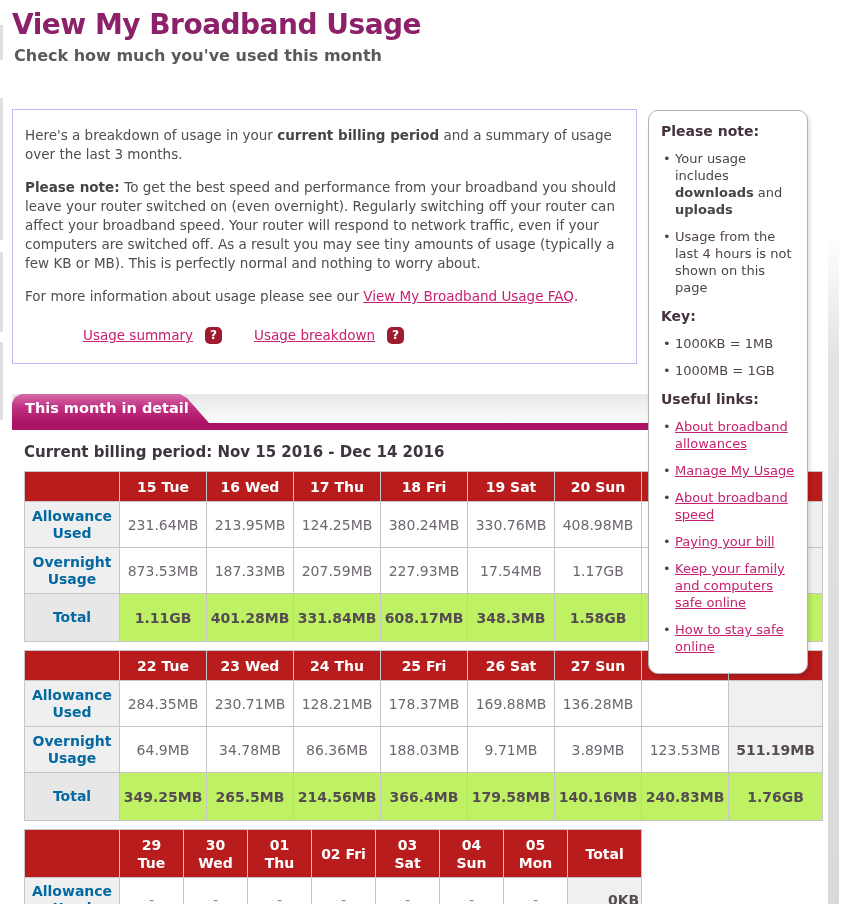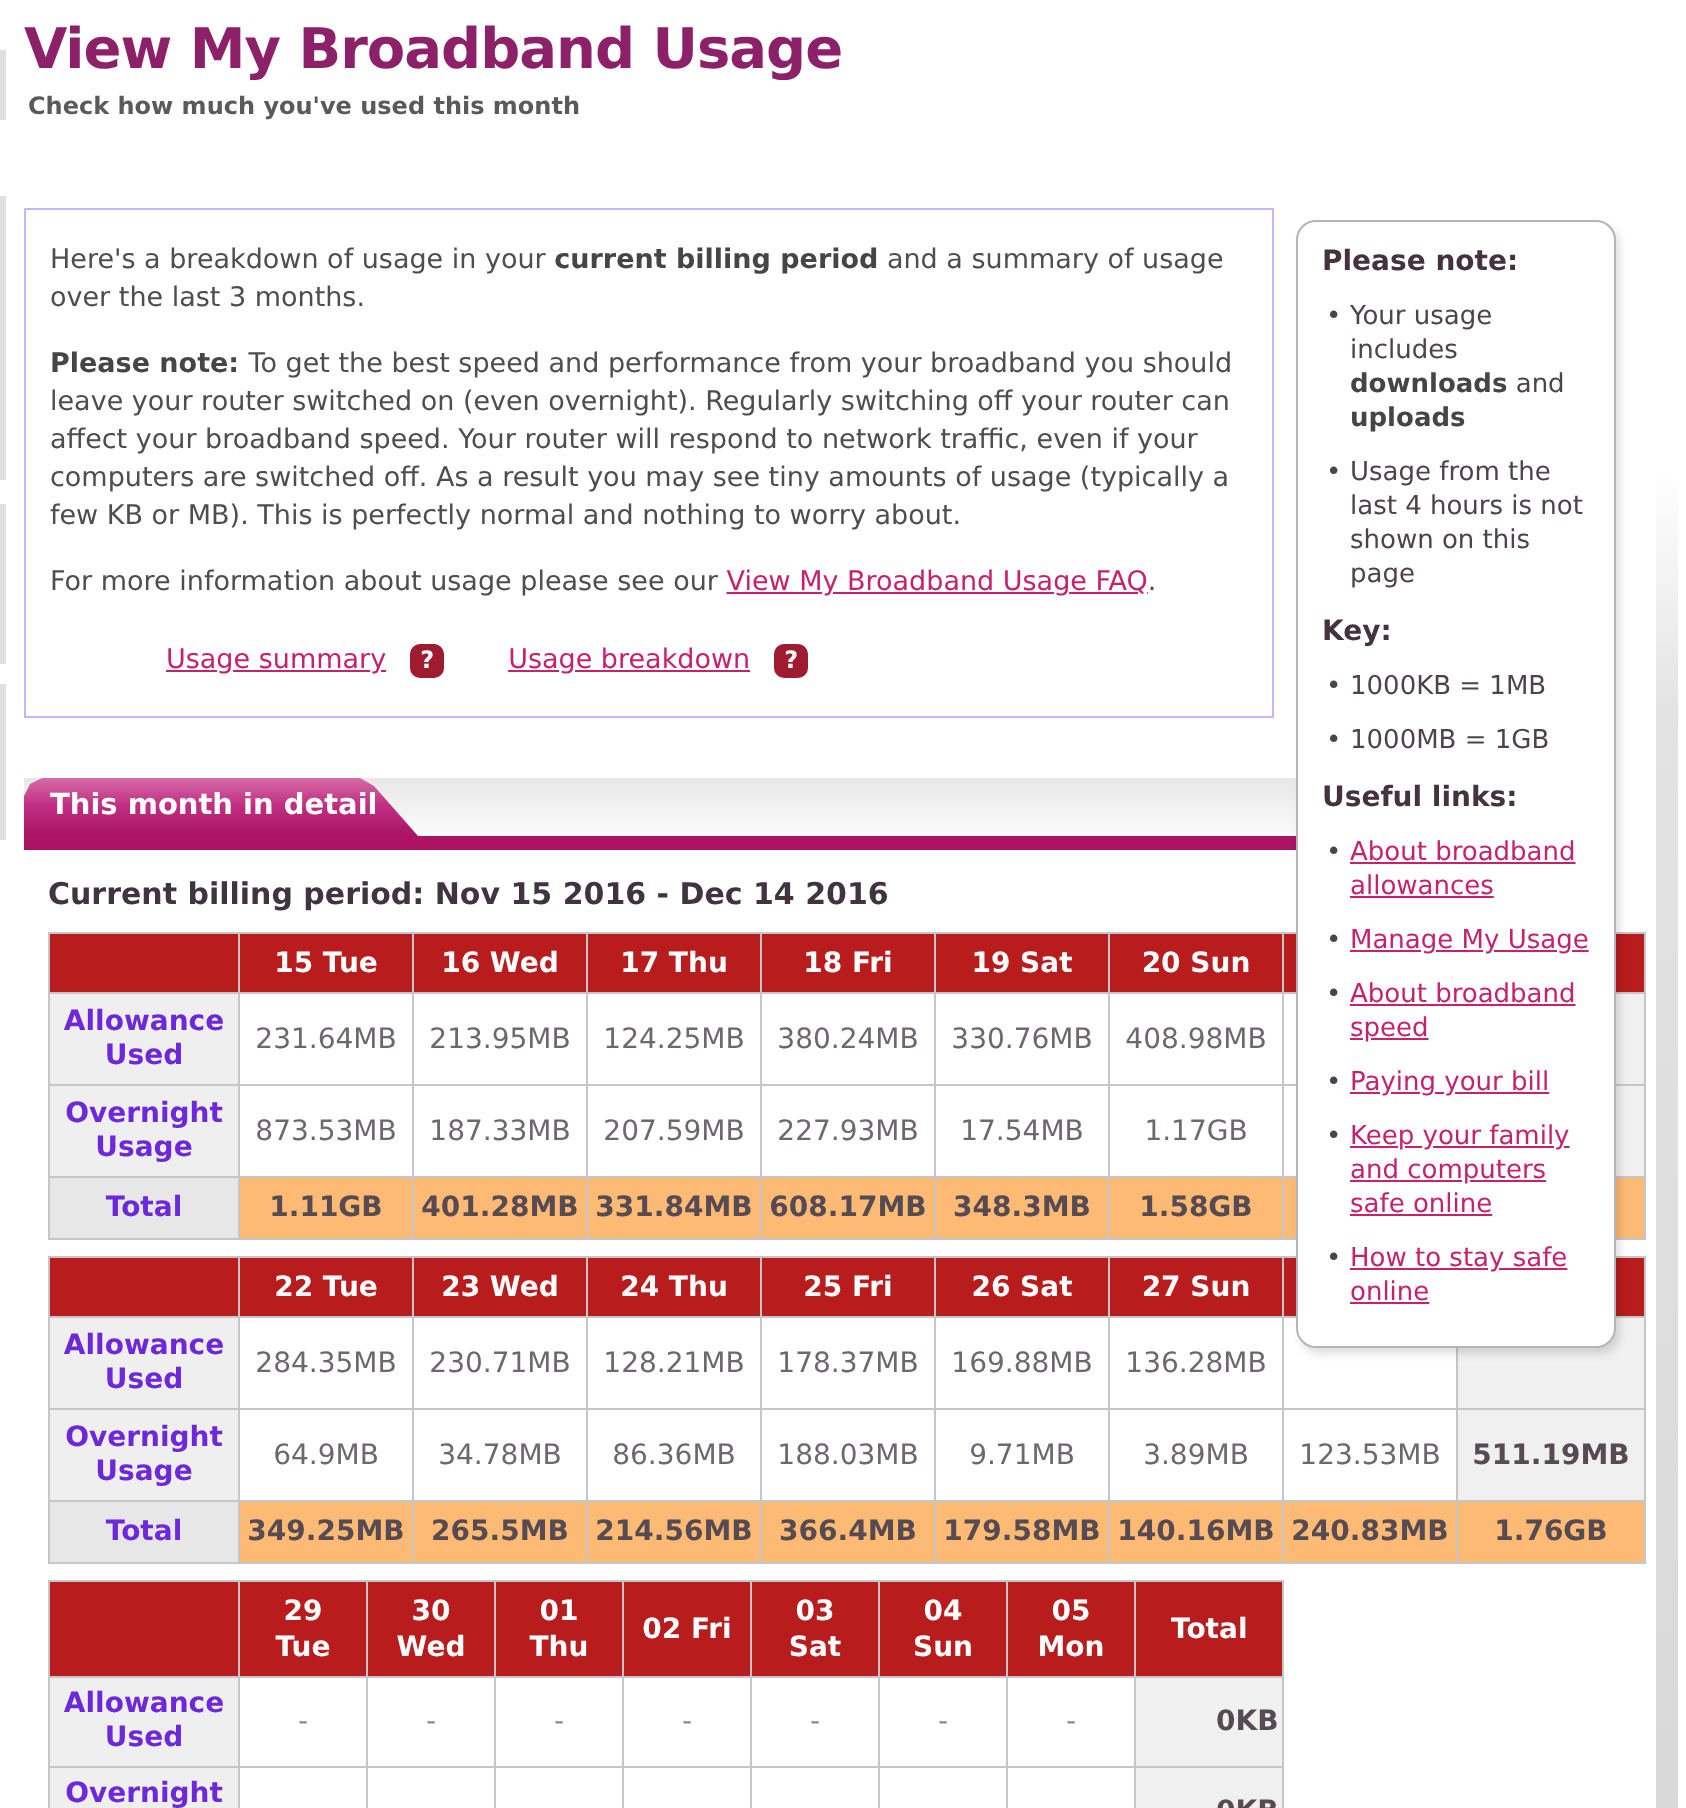--- a/index.html
+++ b/index.html
@@ -8,21 +8,21 @@
     width:843px; height:904px; overflow:hidden; position:relative;
     background:#ffffff; font-family:"DejaVu Sans", sans-serif; color:#4e4e4e;
   }
   
   .edge-seg { position:absolute; left:0; width:3px; background:#e0e0e0; z-index:1; }
   .right-strip { position:absolute; top:235px; right:4px; width:11px; height:669px; z-index:1;
     background:linear-gradient(180deg, rgba(230,230,230,0) 0%, #e3e3e3 18%, #d9d9d9 100%); }
 
   
   .page-title { margin:8px 0 0 12px; font-size:28px; font-weight:bold; color:#8c2169; letter-spacing:-0.5px; }
-  .page-subtitle { margin:5px 0 0 14px; font-size:12px; font-weight:bold; color:#5a5a5a; }
+  .page-subtitle { margin:5px 0 0 14px; font-size:16px; font-weight:bold; color:#5a5a5a; }
 
   
   .intro-box { margin:44px 0 0 12px; width:625px; min-height:252px;
     border:1px solid #c4b5fd; background:#fff; padding:16px 12px 12px; font-size:13.5px; line-height:19px; color:#4e4e4e; }
   .intro-box p { margin:0 0 14px; }
   .b { font-weight:bold; color:#454545; }
   .text-link { color:#c6216e; text-decoration:underline; cursor:pointer; }
   .quick-links { display:flex; align-items:flex-start; margin:20px 0 6px 58px; }
   .quick-link-item { display:flex; align-items:center; margin-right:32px; }
   .help-icon { display:inline-block; width:17px; height:17px; border-radius:5px; background:#9e1b30;
@@ -38,23 +38,23 @@
   .tab-bar { margin-left:12px; width:768px; height:7px; background:#ac1365; }
 
   .billing { margin:13px 0 0 24px; font-size:15px; font-weight:bold; color:#3f3440; }
 
   
   .tables { margin:10px 0 0 24px; position:relative; z-index:2; }
   table.usage { border-collapse:collapse; table-layout:fixed; margin-bottom:8px; }
   table.usage th, table.usage td { border:1px solid #c6c6c6; text-align:center; padding:0 2px; overflow:hidden; }
   table.usage thead th { background:#b91c1c; color:#fff; font-size:14px; font-weight:bold; height:30px; }
   table.usage.compact thead th { height:48px; white-space:pre-line; line-height:18px; }
-  table.usage tbody th.rowlab { background:#efefef; color:#6d28d9; font-weight:bold; font-size:14px; line-height:17px; }
+  table.usage tbody th.rowlab { background:#efefef; color:#0369a1; font-weight:bold; font-size:14px; line-height:17px; }
   table.usage tbody td { color:#6e6770; background:#fff; font-size:14px; height:46px; }
-  table.usage tr.total-row td { background:#fdba74; font-weight:bold; color:#564b52; height:31px; }
+  table.usage tr.total-row td { background:#bef264; font-weight:bold; color:#564b52; height:48px; }
   table.usage tr.total-row th.rowlab { background:#e7e7e7; }
   table.usage td.total-col { background:#f0f0f0; font-weight:bold; color:#564b52; }
   table.usage.compact tbody td { height:45px; color:#8a8a8a; }
   table.usage.compact td.total-col { color:#564b52;padding-left:40px; }
 
   
   .sidebar { position:absolute; left:648px; top:110px; width:160px; z-index:10;
     background:#ffffff; border:1px solid #b5b5b5; border-radius:10px; padding:12px 12px 6px;
     box-shadow:2px 3px 4px rgba(0,0,0,0.13); font-size:13px; line-height:17px; color:#4e434c; }
   .sb-h { font-weight:bold; font-size:14px; color:#44323f; margin:0 0 10px; }

